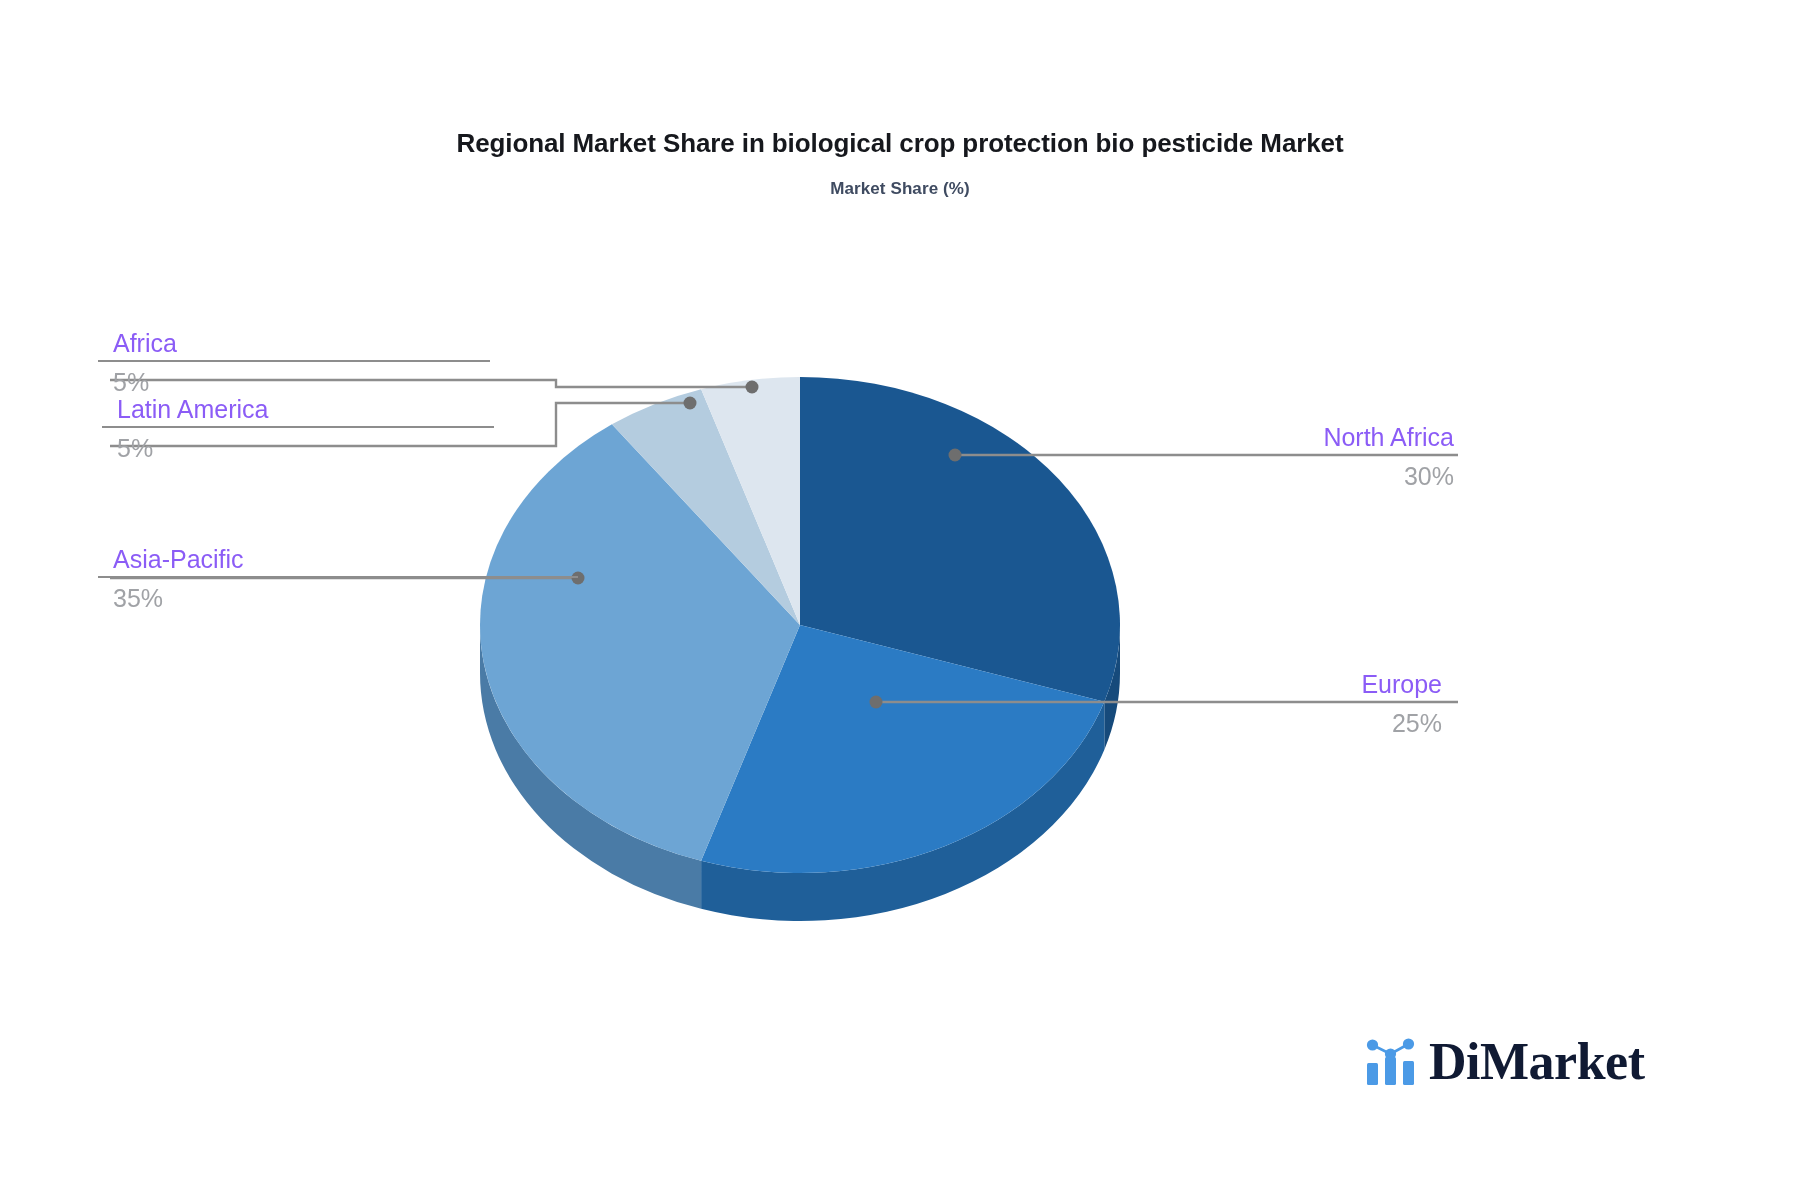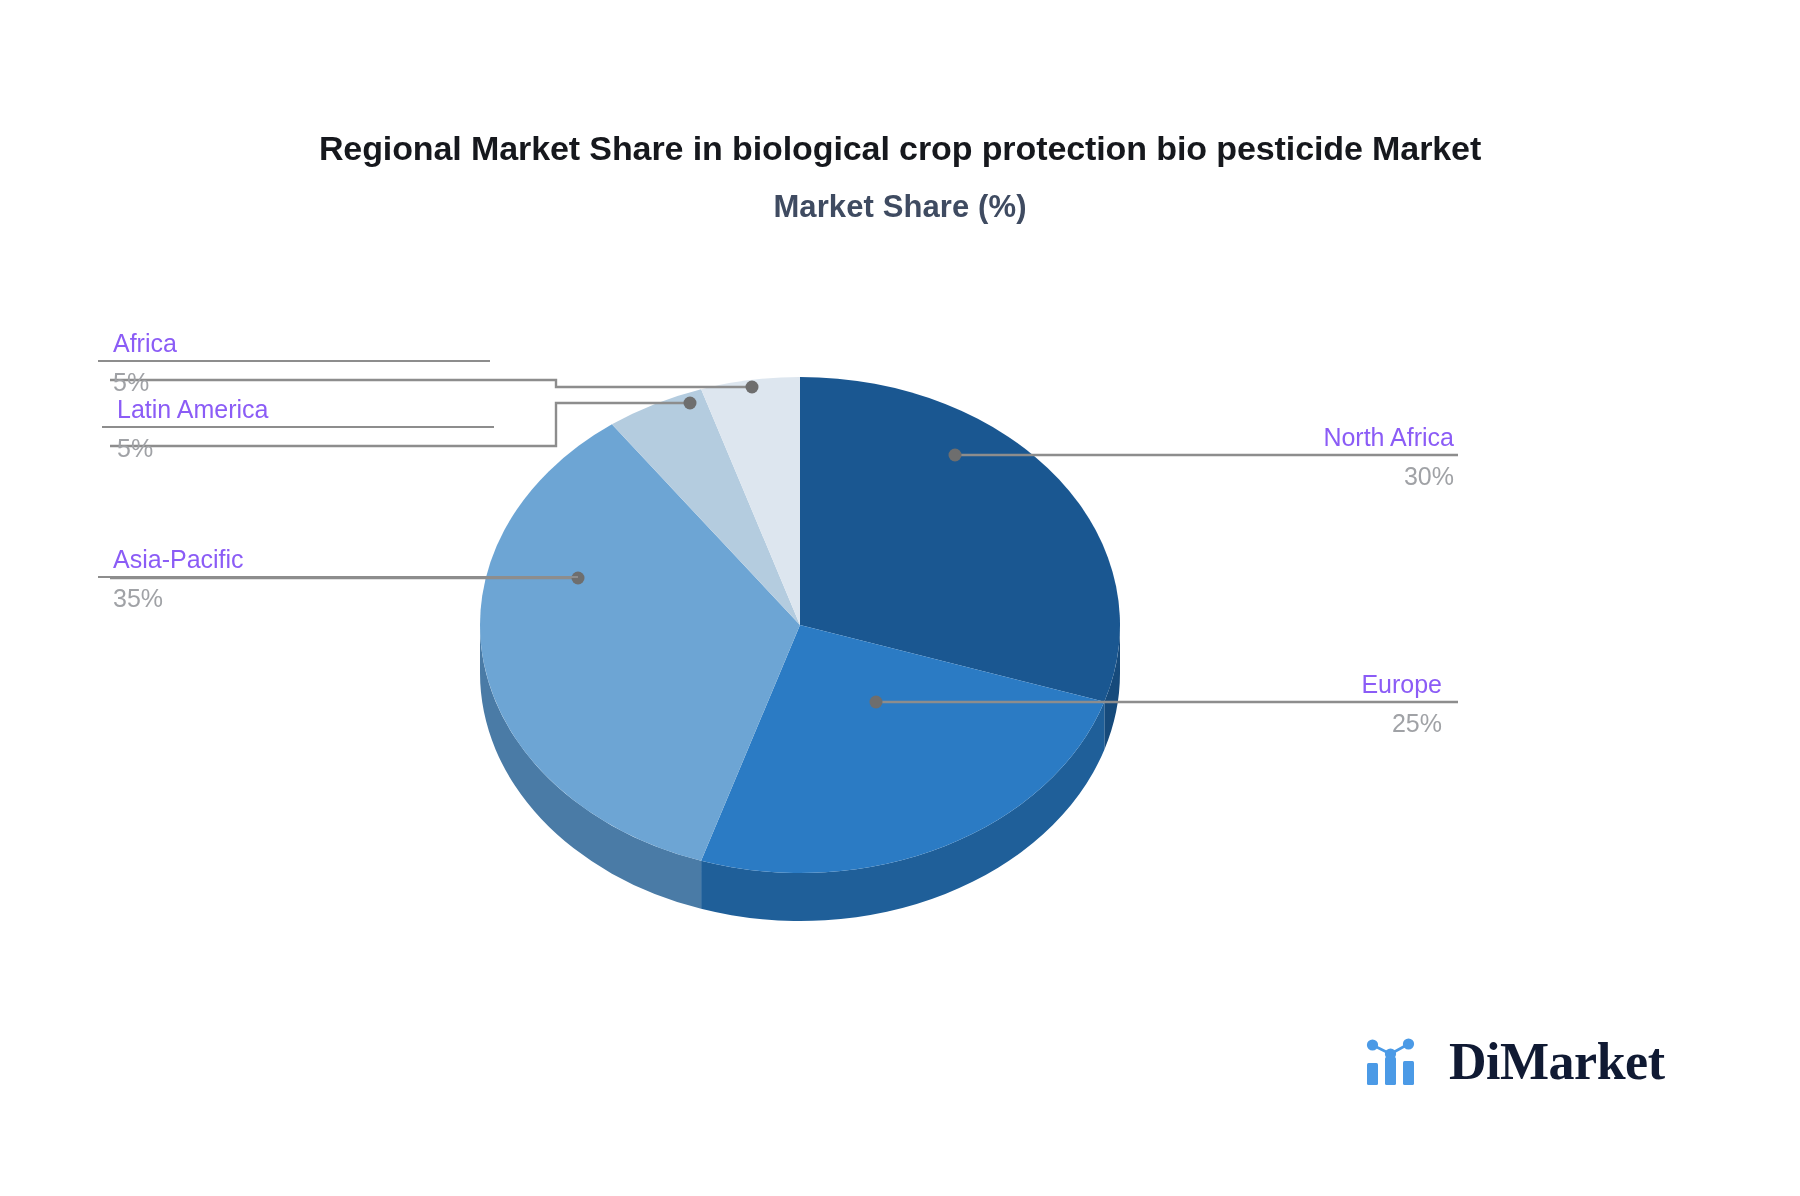--- a/index.html
+++ b/index.html
@@ -20,29 +20,29 @@
 
   
   #title-block {
     position: absolute;
     top: 128px;
     left: 0;
     width: 1800px;
     text-align: center;
   }
   #chart-title {
-    font-size: 34px;
+    font-size: 26px;
     font-weight: bold;
     color: #16181d;
     letter-spacing: -0.1px;
     line-height: 1.2;
   }
   #chart-subtitle {
     margin-top: 20px;
-    font-size: 31px;
+    font-size: 17px;
     font-weight: bold;
     color: #3f4b61;
     letter-spacing: 0.1px;
   }
 
   
   #chart-area {
     position: absolute;
     left: 0;
     top: 0;
@@ -88,21 +88,21 @@
   #callout-north-america { left: 1030px; top: 420px; width: 428px; }
   #callout-europe        { left: 1018px; top: 667px; width: 428px; }
 
   
   #logo {
     position: absolute;
     left: 1365px;
     top: 1036px;
     display: flex;
     align-items: center;
-    gap: 28px;
+    gap: 8px;
   }
   #logo-mark { display: block; }
   #logo-text {
     font-family: "Liberation Serif", serif;
     font-size: 52px;
     font-weight: bold;
     color: #101a33;
     letter-spacing: -0.5px;
     line-height: 1;
   }

